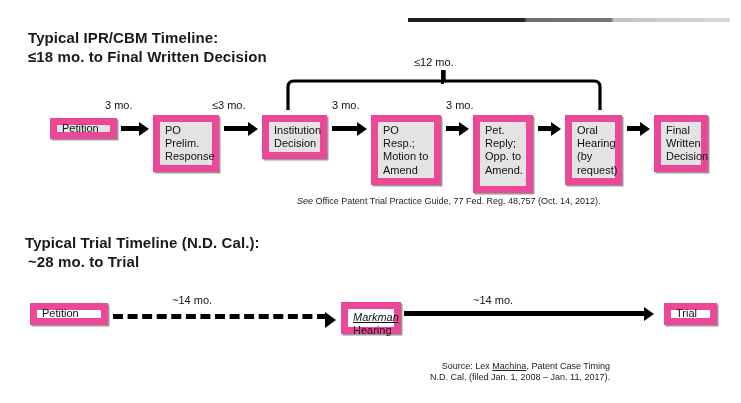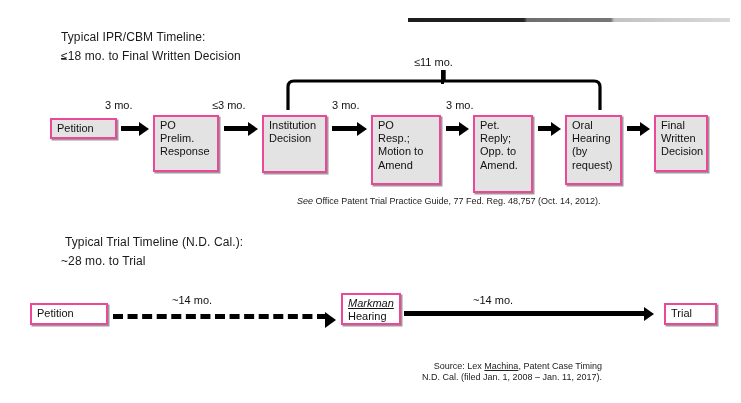--- a/index.html
+++ b/index.html
@@ -24,37 +24,36 @@
     left: 408px;
     top: 18px;
     width: 322px;
     height: 4px;
     background: linear-gradient(to right, #1d1d1d 0%, #252525 36%, #6e6e6e 37%,
                                 #767676 63%, #c2c2c2 64%, #d9d9d9 100%);
   }
 
   
   .section-title {
-    font-weight: normal;
-    font-size: 12px;
+    font-weight: bold;
+    font-size: 15px;
     letter-spacing: 0.1px;
     white-space: nowrap;
     line-height: 19px;
-    margin-left: 33px;
   }
   #ipr-title-1 { left: 28px; top: 28px; }
   #ipr-title-2 { left: 28px; top: 47px; }
-  #trial-title-1 { left: 32px; top: 233px; }
+  #trial-title-1 { left: 25px; top: 233px; }
   #trial-title-2 { left: 28px; top: 252px; }
   .u-le { text-decoration: underline; text-underline-offset: -2px; }
 
   
   .node {
     box-sizing: border-box;
-    border: 2px solid #ec4899;
+    border: 7px solid #ec4899;
     font-size: 11px;
     line-height: 13.2px;
     padding: 2px 4px 2px 5px;
     white-space: pre-line;
     color: #111;
   }
   .node.grey {
     background: #e3e3e3;
     box-shadow: 1.5px 1.5px 0 0 #9a9a9a;
   }
@@ -111,58 +110,58 @@
   
   .cite {
     font-size: 9px;
     line-height: 11px;
     color: #222;
     white-space: nowrap;
   }
   #cite-ipr { left: 297px; top: 196px; }
   #cite-ipr i { font-style: italic; }
   #cite-trial { left: 422px; top: 361px; text-align: right; }
-  #cite-trial div { display: block; }
+  #cite-trial div { display: block; margin-left: 8px; }
   .cite-ul { text-decoration: underline; text-decoration-style: solid; }
 
   .mk-ital { font-style: italic; text-decoration: underline; }
 </style>
 </head>
 <body>
 
 <div class="abs" id="top-rule"></div>
 
 <div class="abs section-title" id="ipr-title-1">Typical IPR/CBM Timeline:</div>
 
 <div class="abs section-title" id="ipr-title-2"><span class="u-le">≤</span><span>18 mo. to Final Written Decision</span></div>
 
 <div class="abs dur" style="left:105px; top:99px;">3 mo.</div>
 <div class="abs dur" style="left:212px; top:99px;">≤3 mo.</div>
 <div class="abs dur" style="left:332px; top:99px;">3 mo.</div>
 <div class="abs dur" style="left:446px; top:99px;">3 mo.</div>
 
-<div class="abs dur" style="left:414px; top:56px;">≤11 mo.</div>
+<div class="abs dur" style="left:414px; top:56px;">≤12 mo.</div>
 
 <svg class="abs" id="span-bracket" viewBox="0 0 320 42">
   <path d="M 2 40 L 2 17 Q 2 11 8 11 L 308 11 Q 314 11 314 17 L 314 40" fill="none" stroke="#000" stroke-width="3.2" stroke-linecap="butt"></path>
   <path d="M 158 11 L 158 -2" fill="none" stroke="#000" stroke-width="3.4"></path>
 </svg>
 <div class="abs" style="left:441px; top:70px; width:3px; height:14px; background:#000;"></div>
 
 <div class="abs node grey center" style="left:50px; top:118px; width:67px; height:21px;">Petition</div>
 
 <div class="abs arrow" style="left:121px; top:126px; width:19px;"></div>
 
 <div class="abs node grey" style="left:153px; top:115px; width:66px; height:57px;">PO
 Prelim.
 Response</div>
 
 <div class="abs arrow" style="left:224px; top:126px; width:25px;"></div>
 
-<div class="abs node grey" style="left:262px; top:115px; width:65px; height:58px;">Institution
+<div class="abs node grey" style="left:262px; top:115px; width:65px; height:44px;">Institution
 Decision</div>
 
 <div class="abs arrow" style="left:332px; top:126px; width:26px;"></div>
 
 <div class="abs node grey" style="left:371px; top:115px; width:70px; height:70px;">PO
 Resp.;
 Motion to
 Amend</div>
 
 <div class="abs arrow" style="left:446px; top:126px; width:14px;"></div>
@@ -190,21 +189,21 @@
 <div class="abs section-title" id="trial-title-1">Typical Trial Timeline (N.D. Cal.):</div>
 <div class="abs section-title" id="trial-title-2">~28 mo. to Trial</div>
 
 <div class="abs dur" style="left:172px; top:294px;">~14 mo.</div>
 <div class="abs dur" style="left:473px; top:294px;">~14 mo.</div>
 
 <div class="abs node white center" style="left:30px; top:303px; width:78px; height:22px;">Petition</div>
 
 <div class="abs arrow-dashed" style="left:113px; top:314px; width:214px;"></div>
 
-<div class="abs node white" style="left:341px; top:293px; width:60px; height:32px;"><span class="mk-ital">Markman</span><br><span>Hearing</span></div>
+<div class="abs node white" style="left:341px; top:302px; width:60px; height:32px;"><span class="mk-ital">Markman</span><br><span>Hearing</span></div>
 
 <div class="abs arrow" style="left:404px; top:311px; width:241px;"></div>
 
 <div class="abs node white center" style="left:664px; top:303px; width:53px; height:22px;">Trial</div>
 
 <div class="abs cite" id="cite-trial">
   <div><span>Source: Lex </span><span class="cite-ul">Machina</span><span>, Patent Case Timing</span></div>
   <div>N.D. Cal. (filed Jan. 1, 2008 – Jan. 11, 2017).</div>
 </div>
 

